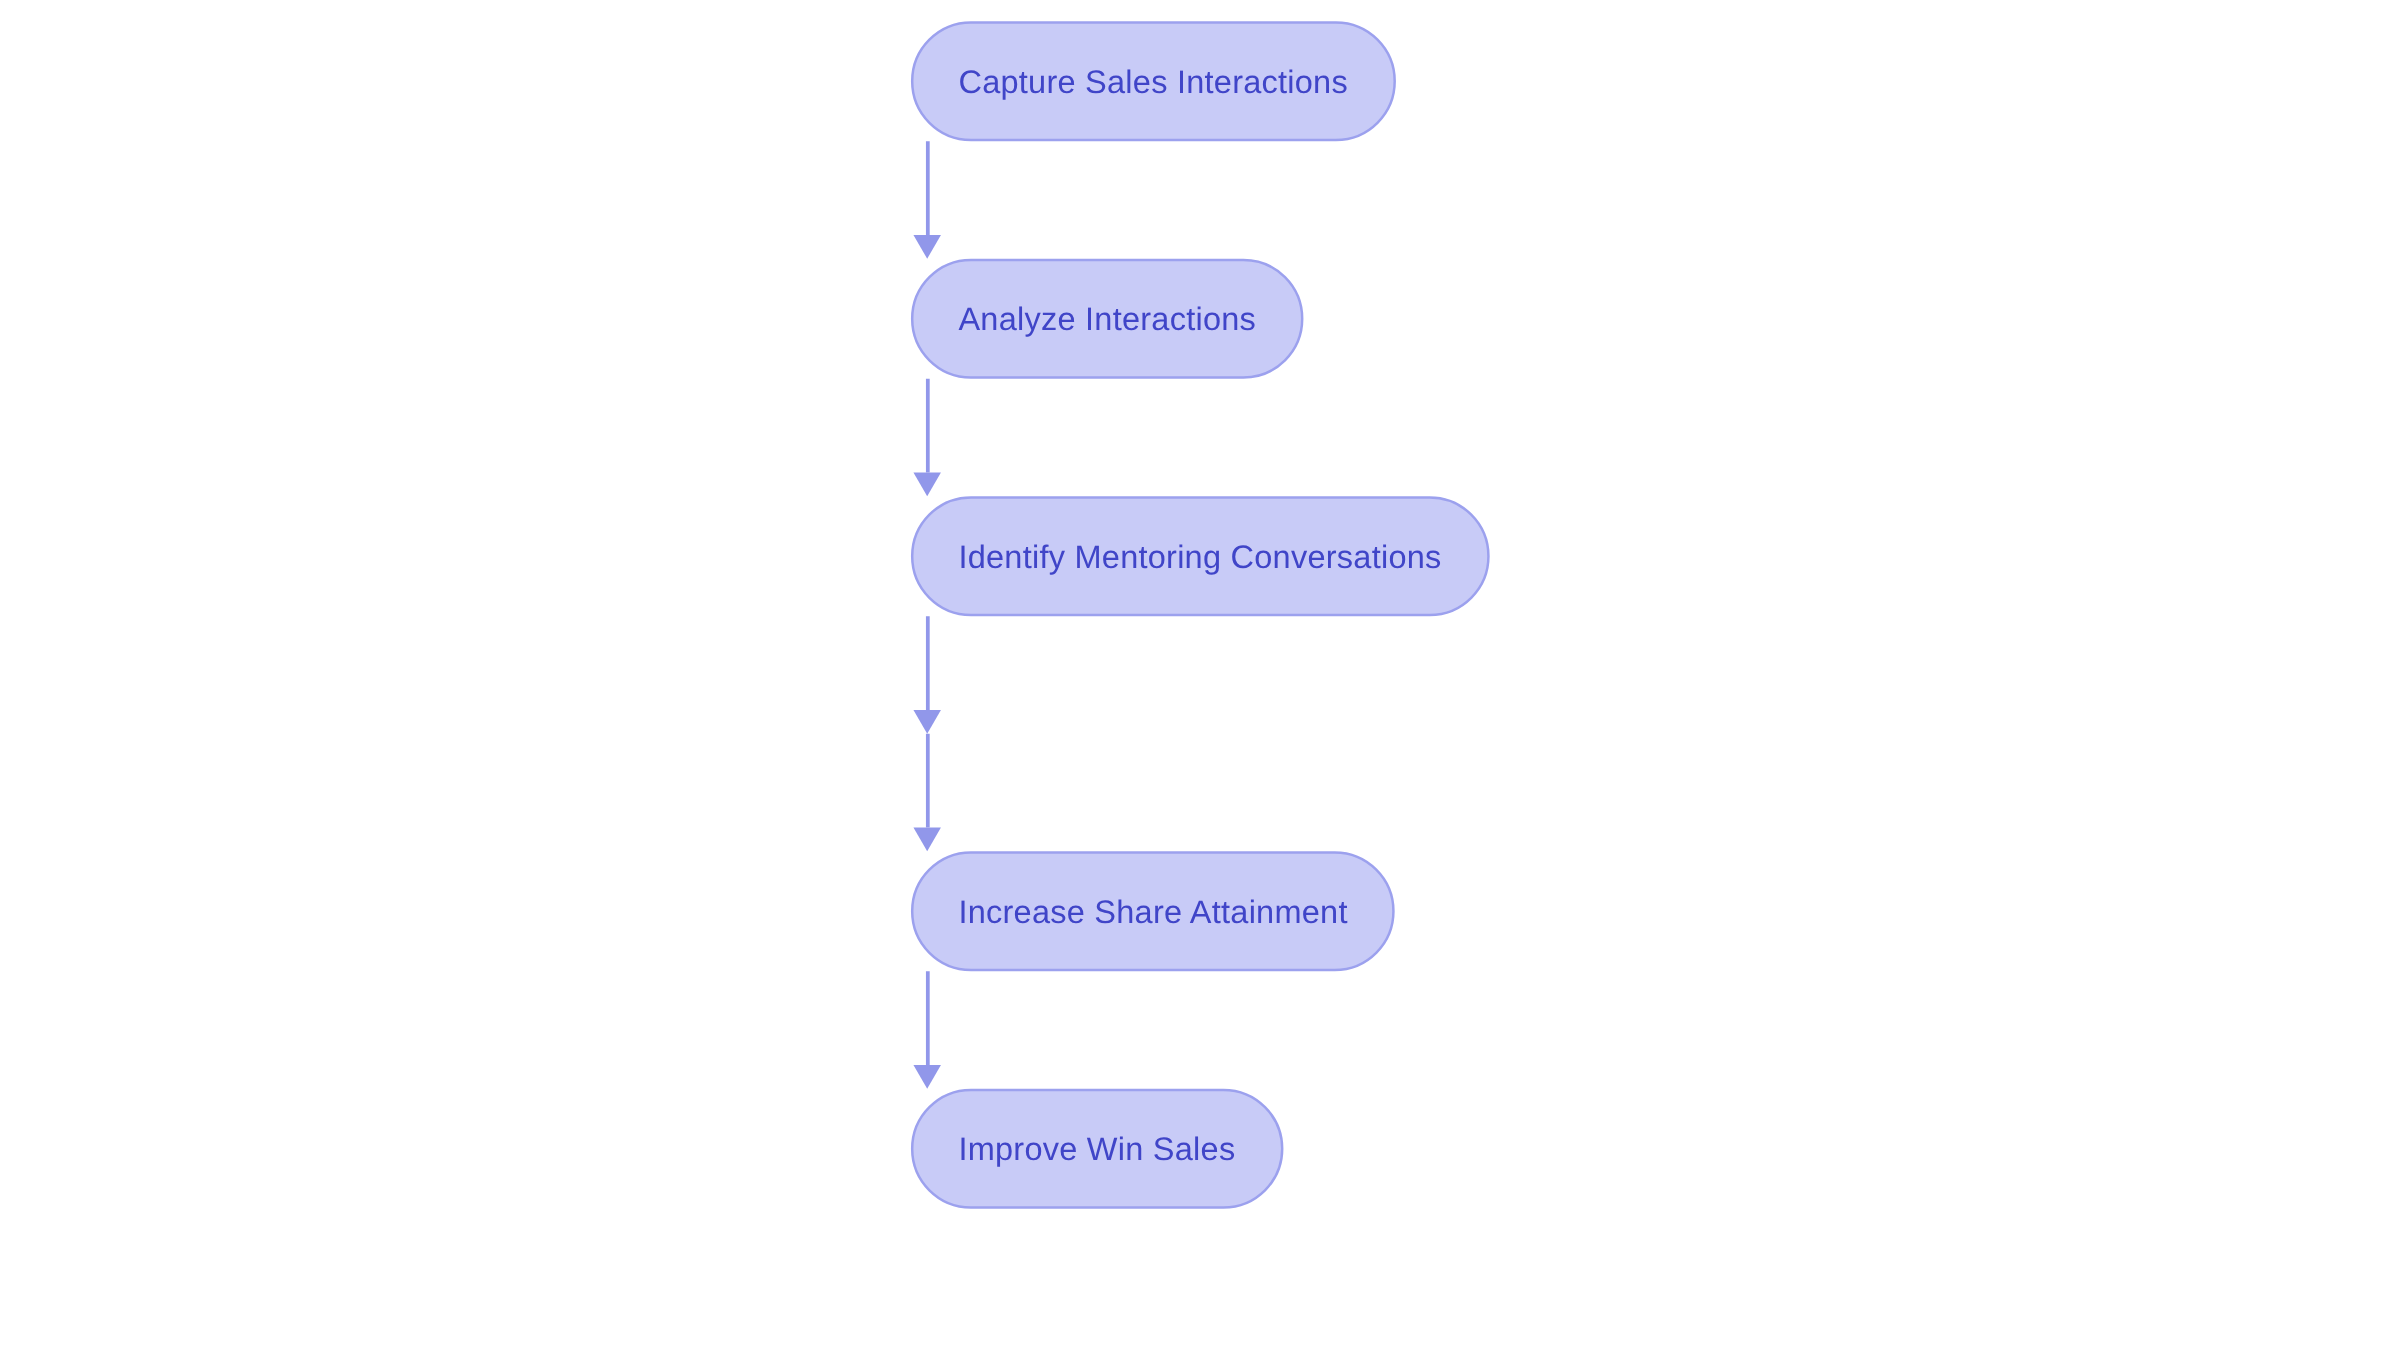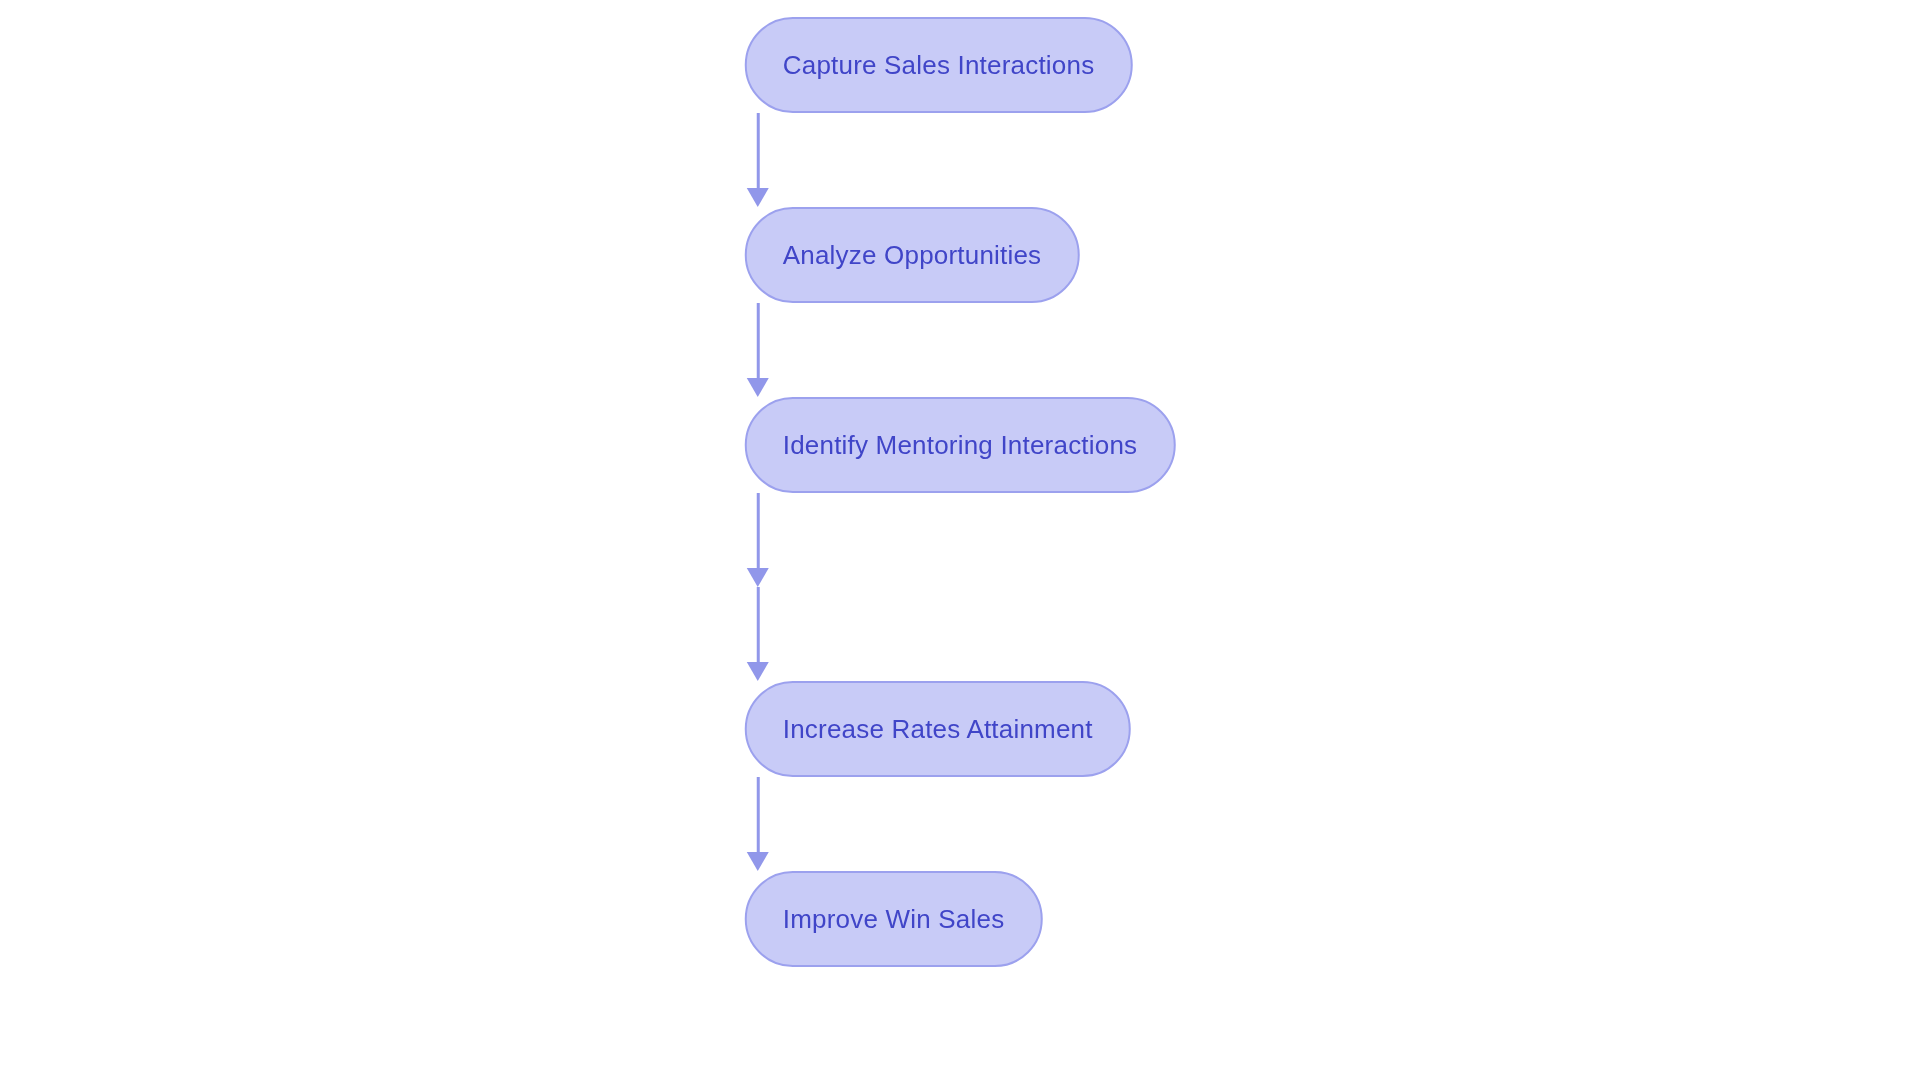--- a/index.html
+++ b/index.html
@@ -75,45 +75,45 @@
     <div class="node">
       <span>Capture Sales Interactions</span>
     </div>
 
     <div class="connector">
       <span class="line"></span>
       <span class="head"></span>
     </div>
 
     <div class="node">
-      <span>Analyze Opportunities</span>
+      <span>Analyze Interactions</span>
     </div>
 
     <div class="connector">
       <span class="line"></span>
       <span class="head"></span>
     </div>
 
     <div class="node">
-      <span>Identify Mentoring Interactions</span>
+      <span>Identify Mentoring Conversations</span>
     </div>
 
     <div class="connector">
       <span class="line"></span>
       <span class="head"></span>
     </div>
 
 
     <div class="connector">
       <span class="line"></span>
       <span class="head"></span>
     </div>
 
     <div class="node">
-      <span>Increase Rates Attainment</span>
+      <span>Increase Share Attainment</span>
     </div>
 
     <div class="connector">
       <span class="line"></span>
       <span class="head"></span>
     </div>
 
     <div class="node">
       <span>Improve Win Sales</span>
     </div>

